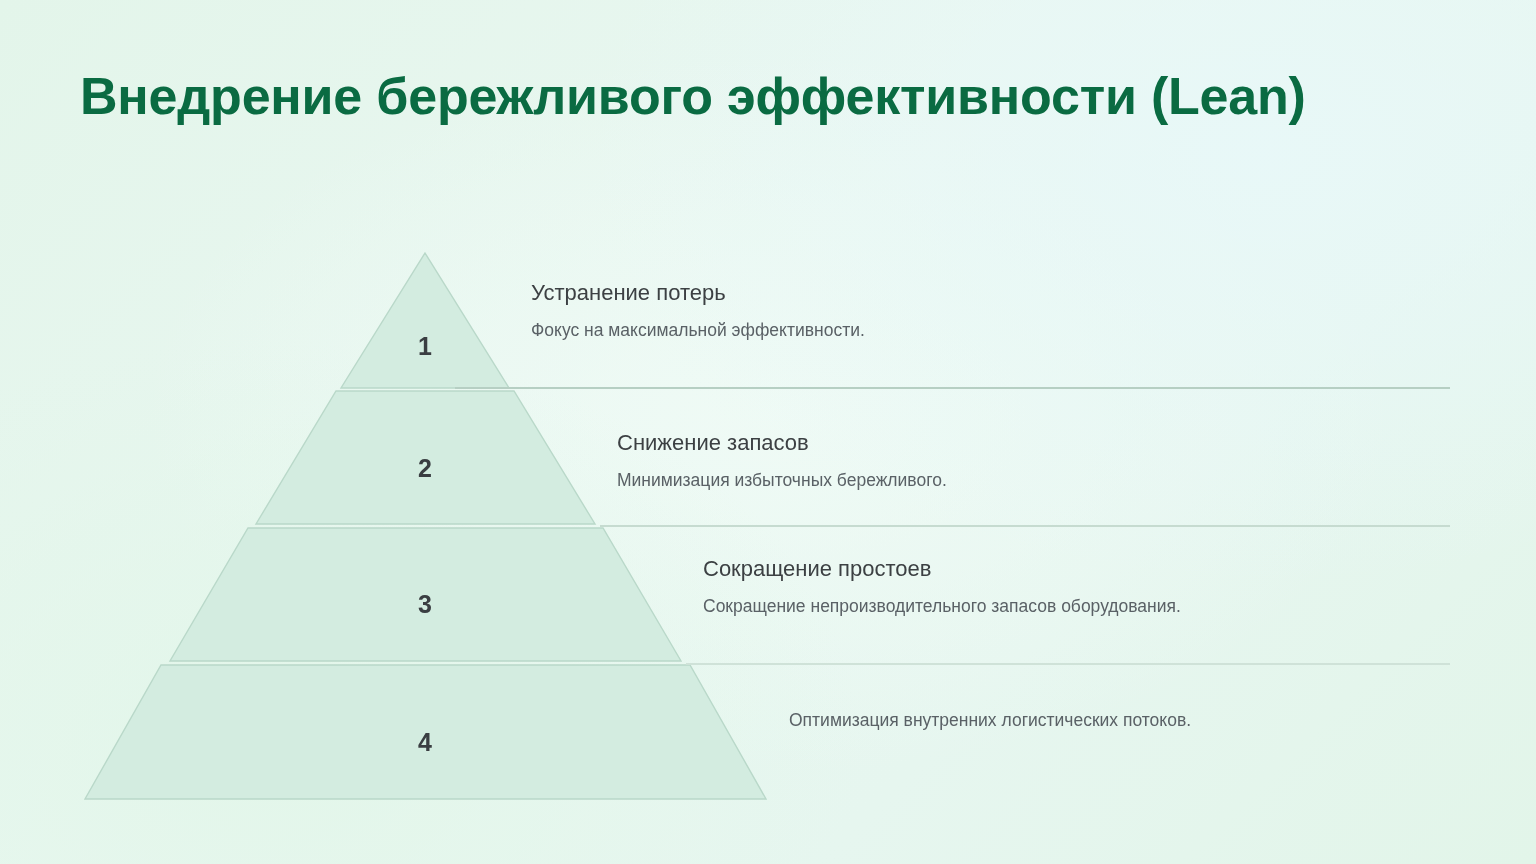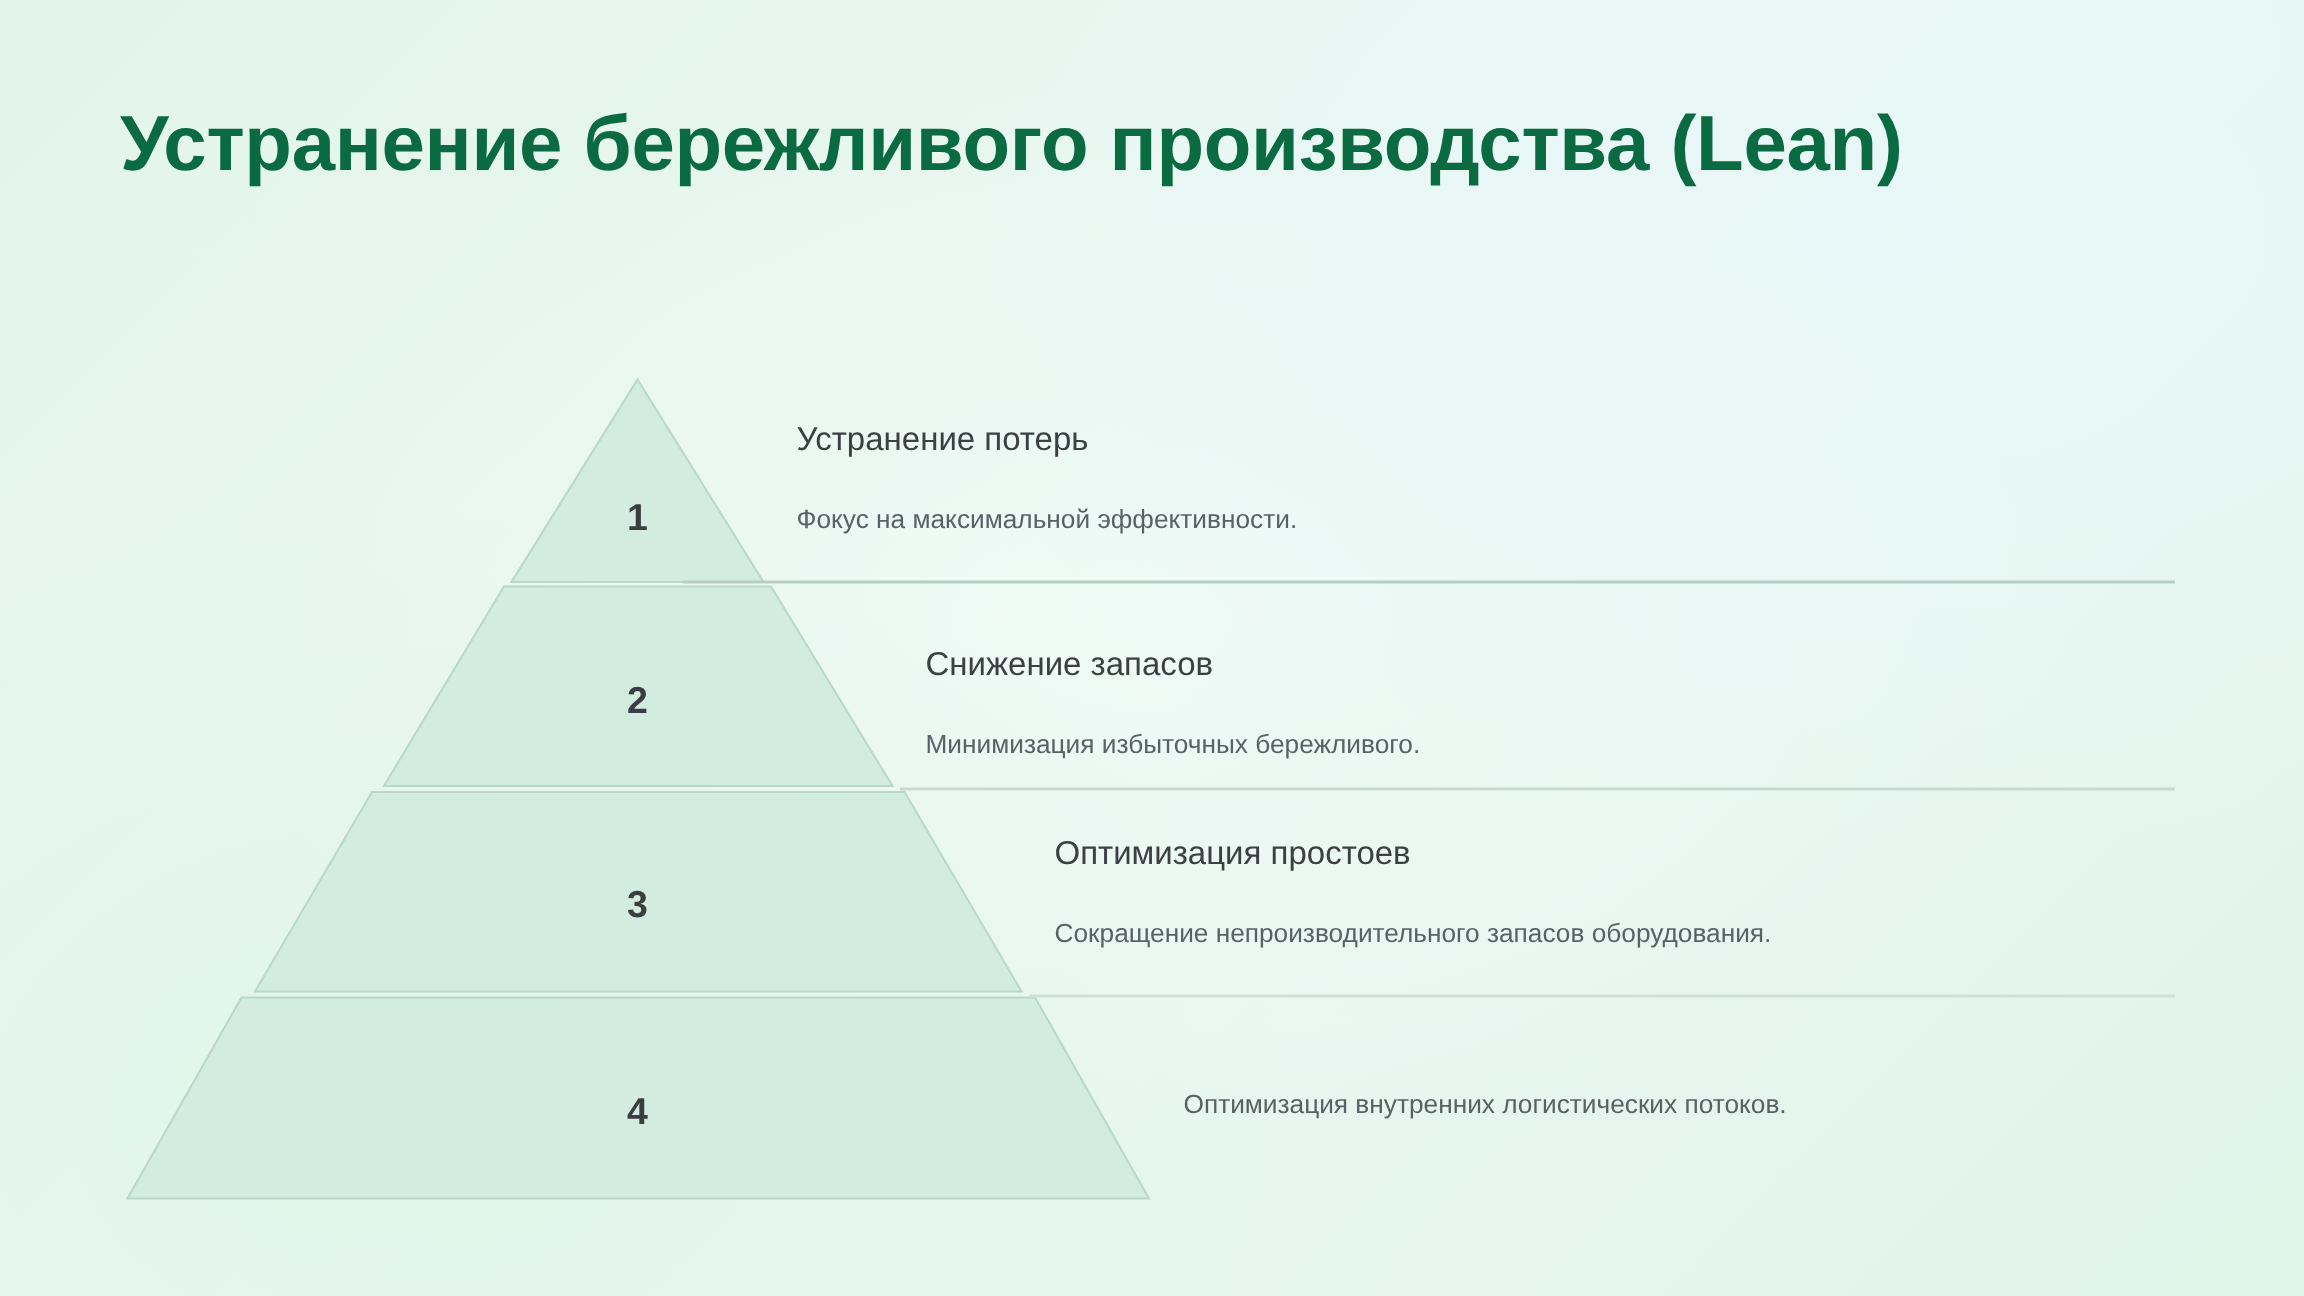--- a/index.html
+++ b/index.html
@@ -62,21 +62,21 @@
   
   .lvl-text { position:absolute; }
   .lvl-head {
     font-size:22px;
     font-weight:normal;
     color:#3c4043;
     white-space:nowrap;
     line-height:1.1;
   }
   .lvl-desc {
-    margin-top:31px;
+    margin-top:15px;
     font-size:17.5px;
     font-weight:normal;
     color:#5a6166;
     white-space:nowrap;
     line-height:1.2;
   }
 
   
   .divider {
     position:absolute;
@@ -84,21 +84,21 @@
     background:#b6cfc3;
   }
   .divider.soft { background:#c6dbd0; }
   .divider.softer { background:#cfe2d8; }
 </style>
 </head>
 <body>
 
 <div id="slide">
 
-  <h1 id="title">Устранение бережливого производства (Lean)</h1>
+  <h1 id="title">Внедрение бережливого эффективности (Lean)</h1>
 
   <svg id="pyramid" viewBox="0 0 1536 864" xmlns="http://www.w3.org/2000/svg">
     <g fill="#d3ece0" stroke="#b9d8c9" stroke-width="1.4">
       <polygon points="425,253 509,388 341,388"></polygon>
       <polygon points="336,391 514,391 595,524 256,524"></polygon>
       <polygon points="248,528 603,528 681,661 170,661"></polygon>
       <polygon points="161,665 690,665 766,799 85,799"></polygon>
     </g>
   </svg>
 
@@ -115,21 +115,21 @@
     <div class="lvl-head">Устранение потерь</div>
     <div class="lvl-desc">Фокус на максимальной эффективности.</div>
   </div>
 
   <div class="lvl-text" style="left:617px; top:431px;">
     <div class="lvl-head">Снижение запасов</div>
     <div class="lvl-desc">Минимизация избыточных бережливого.</div>
   </div>
 
   <div class="lvl-text" style="left:703px; top:557px;">
-    <div class="lvl-head">Оптимизация простоев</div>
+    <div class="lvl-head">Сокращение простоев</div>
     <div class="lvl-desc">Сокращение непроизводительного запасов оборудования.</div>
   </div>
 
   <div class="lvl-text" style="left:789px; top:695px;">
     <div class="lvl-desc">Оптимизация внутренних логистических потоков.</div>
   </div>
 
 </div>
 
 </body></html>

